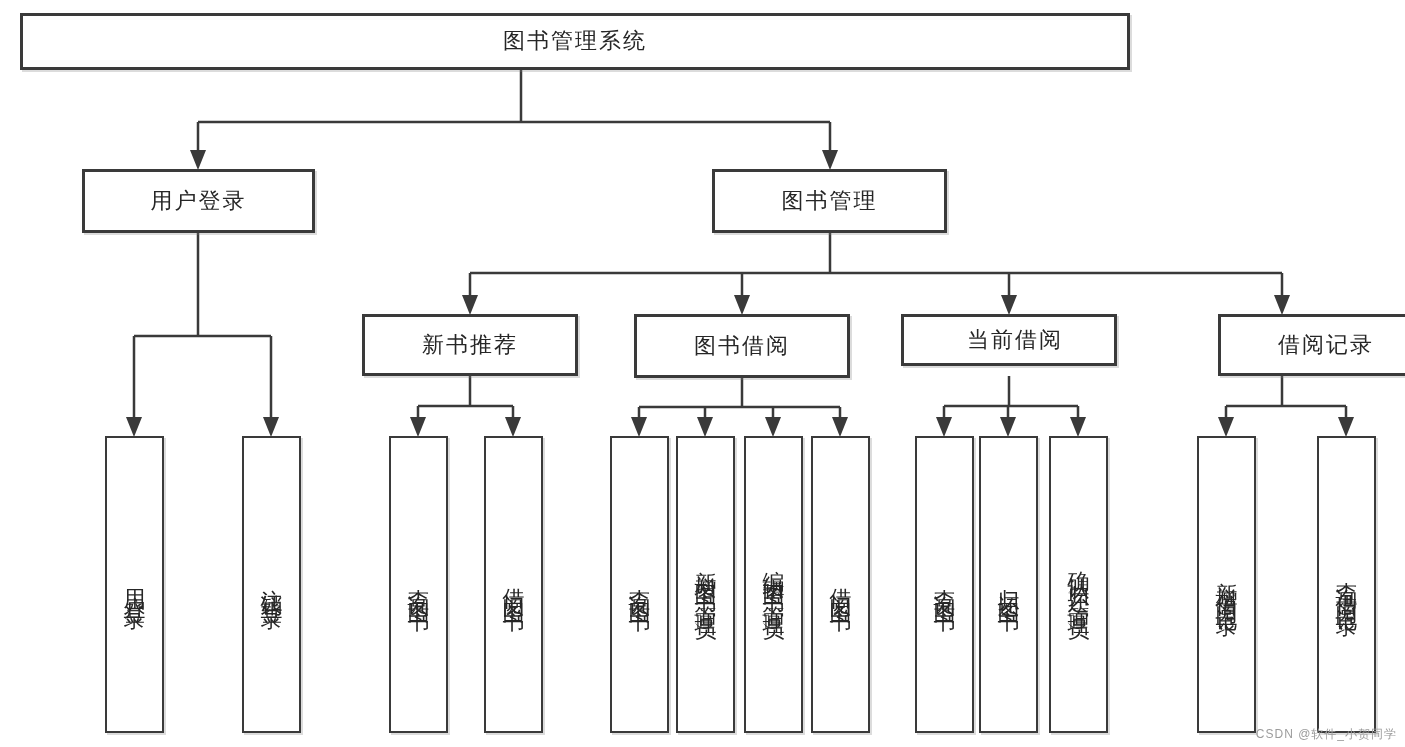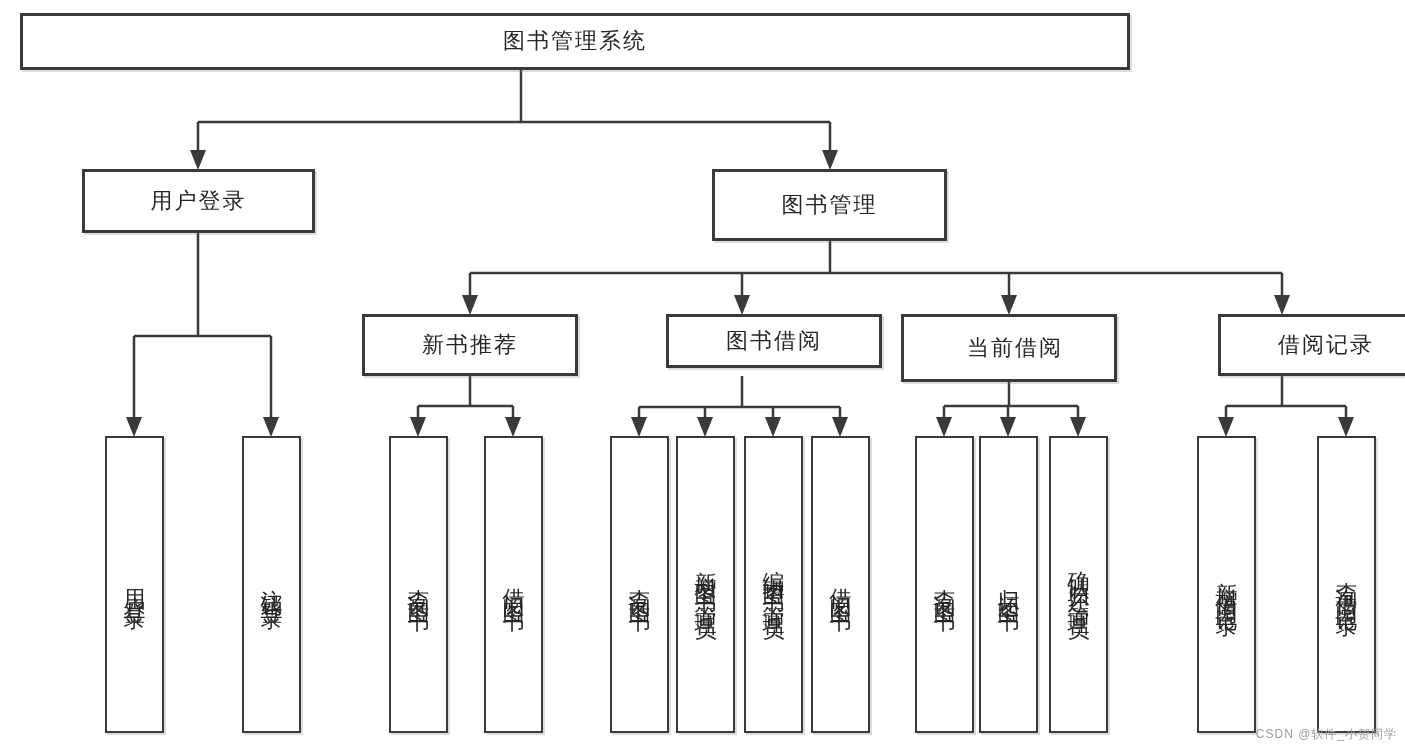--- a/index.html
+++ b/index.html
@@ -89,31 +89,31 @@
     </g>
   </svg>
 
   <div class="box hbox" style="left:20px;top:13px;width:1110px;height:57px;">
     <span class="lbl">图书管理系统</span>
   </div>
 
   <div class="box hbox" style="left:82px;top:169px;width:233px;height:64px;">
     <span class="lbl">用户登录</span>
   </div>
-  <div class="box hbox" style="left:712px;top:169px;width:235px;height:72px;">
+  <div class="box hbox" style="left:712px;top:169px;width:235px;height:64px;">
     <span class="lbl">图书管理</span>
   </div>
 
   <div class="box hbox" style="left:362px;top:314px;width:216px;height:62px;">
     <span class="lbl">新书推荐</span>
   </div>
-  <div class="box hbox" style="left:634px;top:314px;width:216px;height:54px;margin-left:32px;">
+  <div class="box hbox" style="left:634px;top:314px;width:216px;height:64px;">
     <span class="lbl">图书借阅</span>
   </div>
-  <div class="box hbox" style="left:901px;top:314px;width:216px;height:68px;padding-left:12px;">
+  <div class="box hbox" style="left:901px;top:314px;width:216px;height:52px;padding-left:12px;">
     <span class="lbl">当前借阅</span>
   </div>
   <div class="box hbox" style="left:1174px;top:314px;width:216px;height:62px;margin-left:44px;">
     <span class="lbl">借阅记录</span>
   </div>
 
   <div class="box vbox" style="left:105px;top:436px;width:59px;height:297px;">
     <span class="lbl">用户登录</span>
   </div>
   <div class="box vbox" style="left:242px;top:436px;width:59px;height:297px;">

